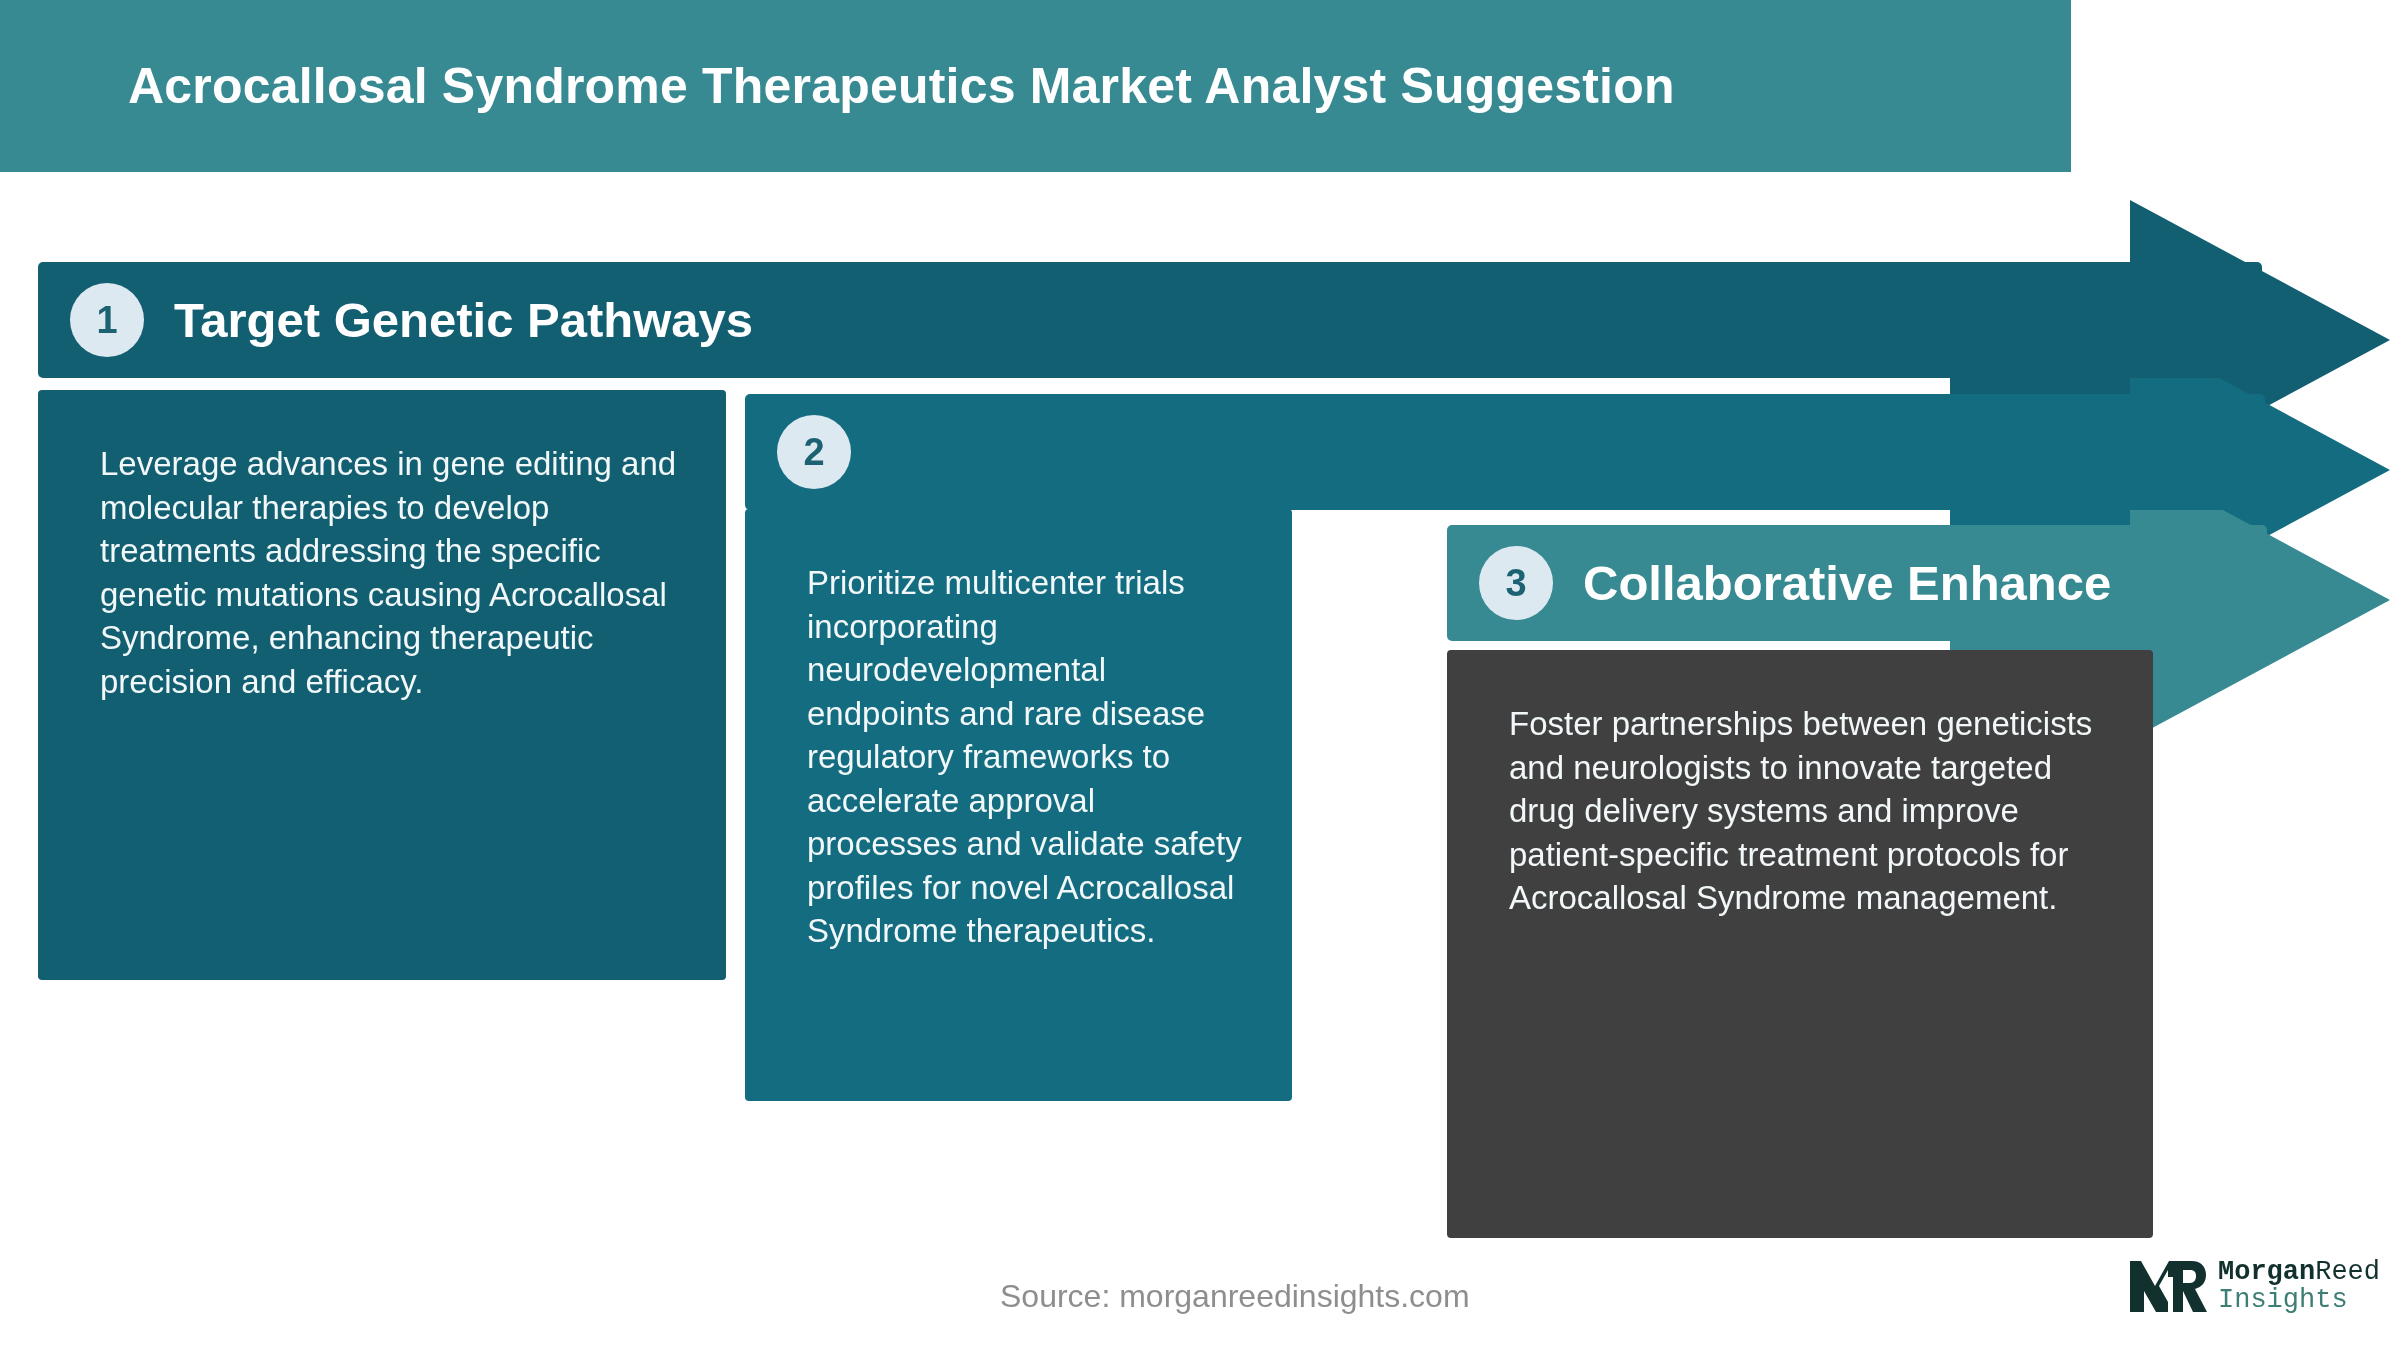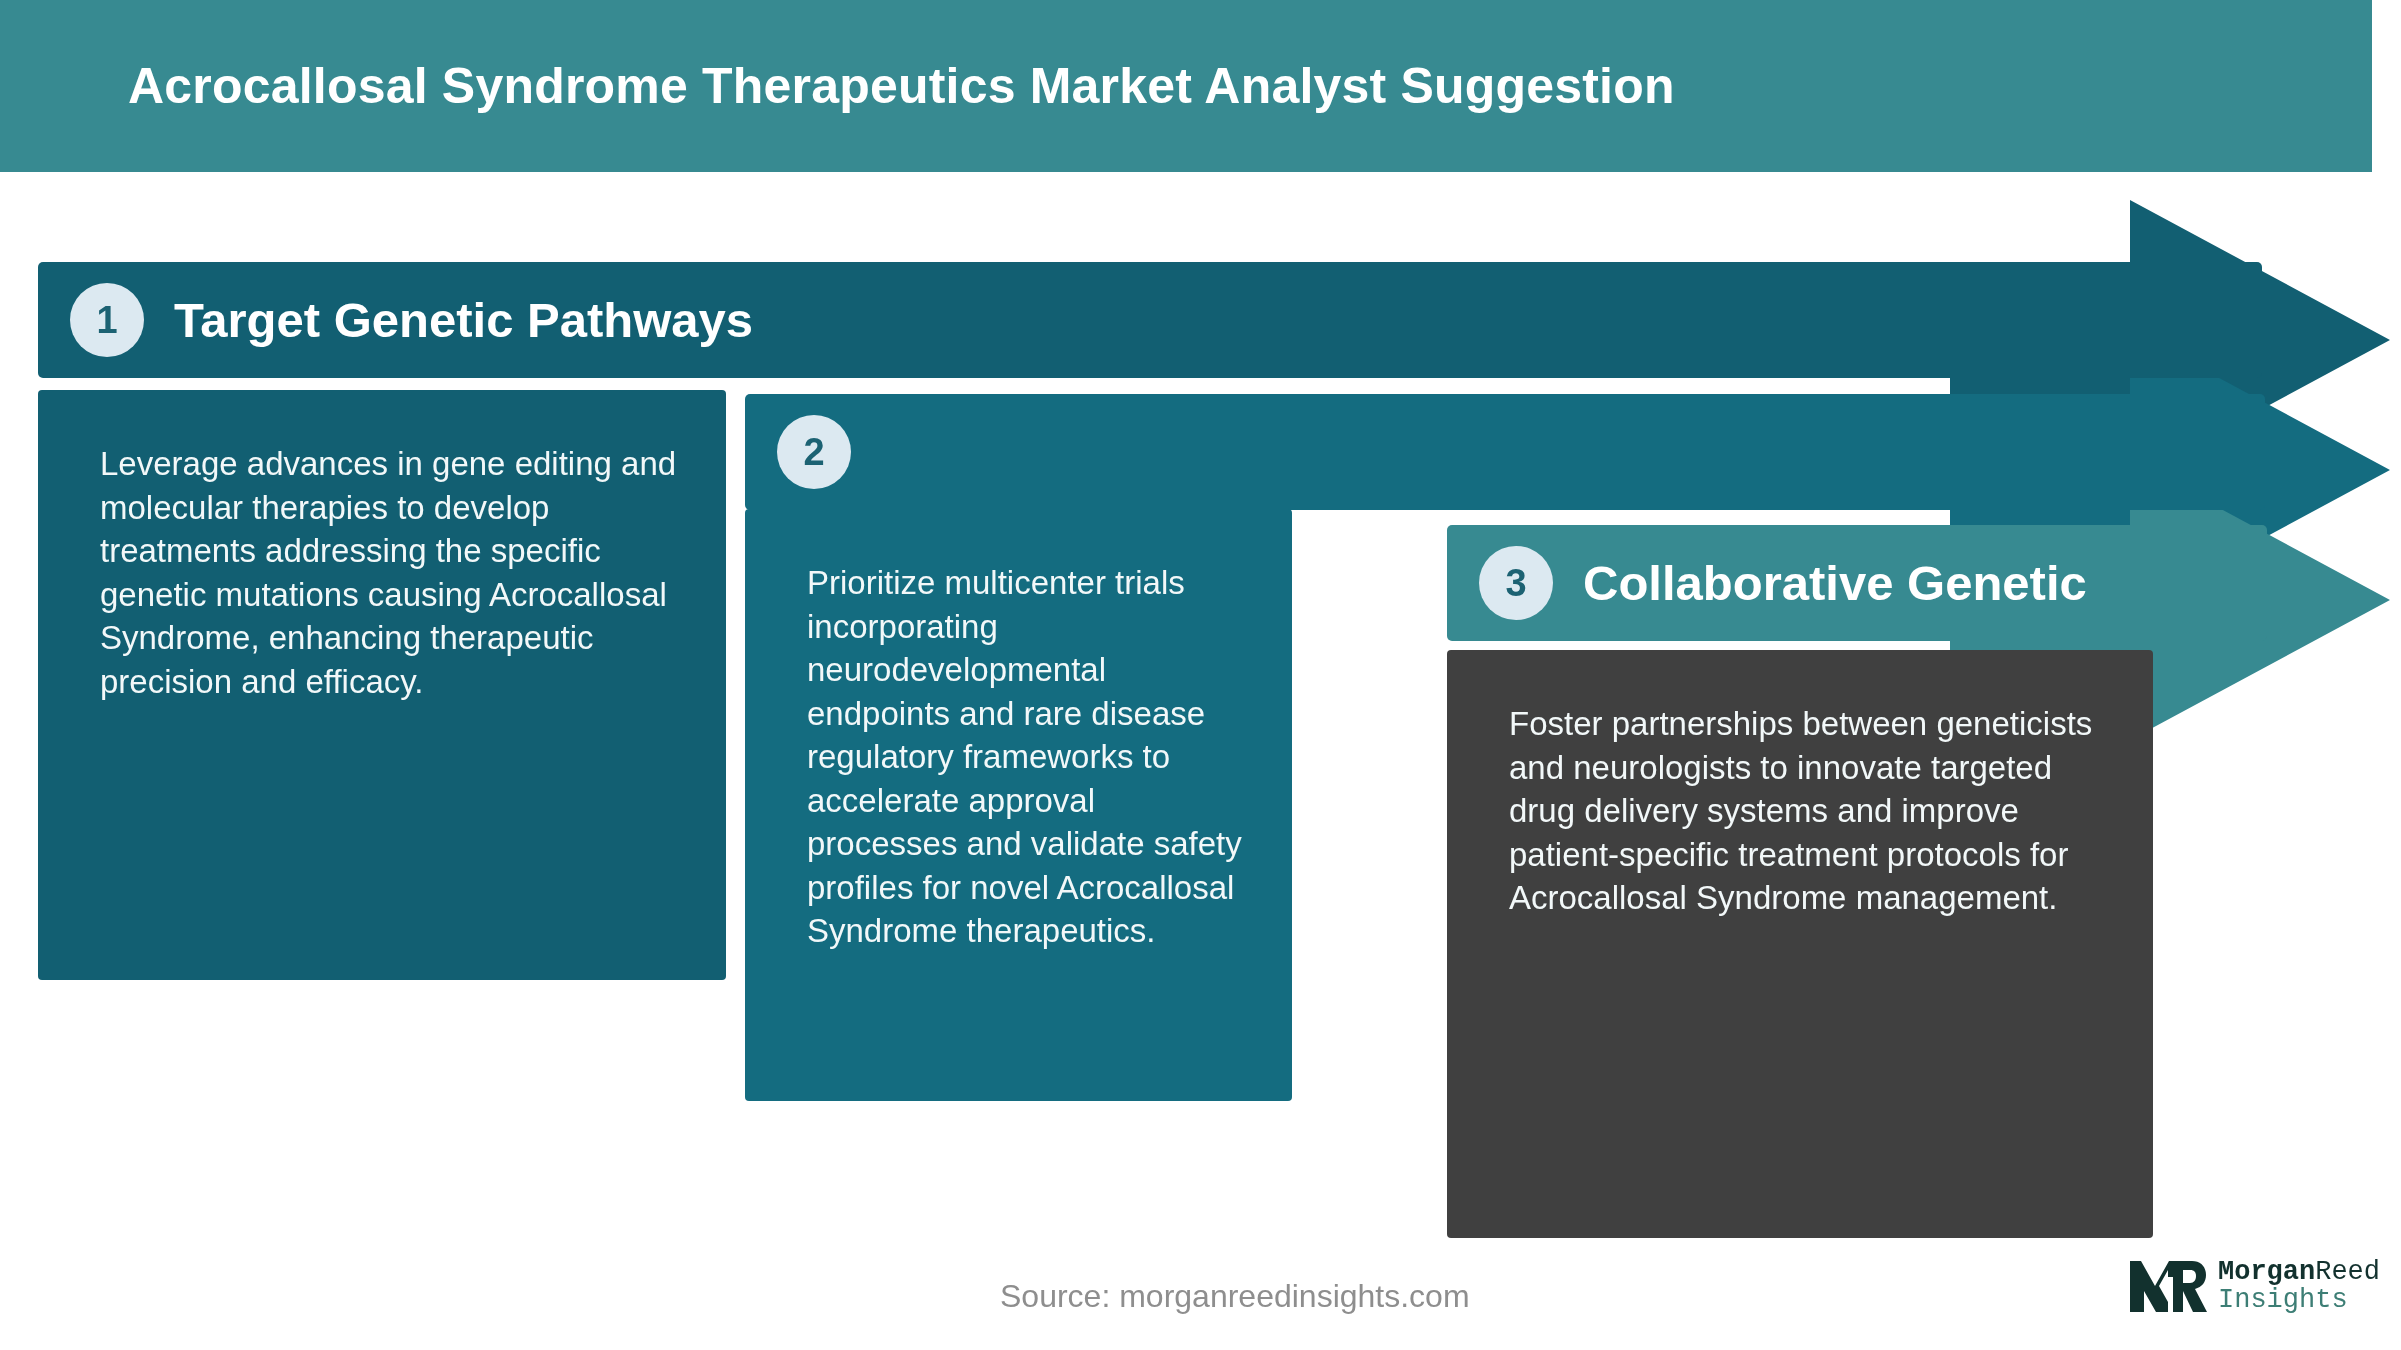--- a/index.html
+++ b/index.html
@@ -19,21 +19,21 @@
     height: 1350px;
     background: #ffffff;
     overflow: hidden;
   }
 
   
   .banner {
     position: absolute;
     left: 0;
     top: 0;
-    width: 2372px;
+    width: 2071px;
     height: 172px;
     background: #378A91;
     display: flex;
     align-items: center;
   }
   .banner-title {
     margin-left: 128px;
     color: #ffffff;
     font-size: 50px;
     font-weight: bold;
@@ -169,21 +169,21 @@
       <div class="badge">2</div>
     </div>
     <div class="step-body" id="step2-body">
       <div class="step-text">Prioritize multicenter trials incorporating neurodevelopmental endpoints and rare disease regulatory frameworks to accelerate approval processes and validate safety profiles for novel Acrocallosal Syndrome therapeutics.</div>
     </div>
   </div>
 
   <div class="step">
     <div class="step-header" id="step3-header">
       <div class="badge">3</div>
-      <div class="step-title">Collaborative Genetic</div>
+      <div class="step-title">Collaborative Enhance</div>
     </div>
     <div class="step-body" id="step3-body">
       <div class="step-text">Foster partnerships between geneticists and neurologists to innovate targeted drug delivery systems and improve patient-specific treatment protocols for Acrocallosal Syndrome management.</div>
     </div>
   </div>
 
   <div class="source">Source: morganreedinsights.com</div>
 
   <div class="logo">
     <svg class="logo-mark" width="80" height="56" viewBox="0 0 80 56">

